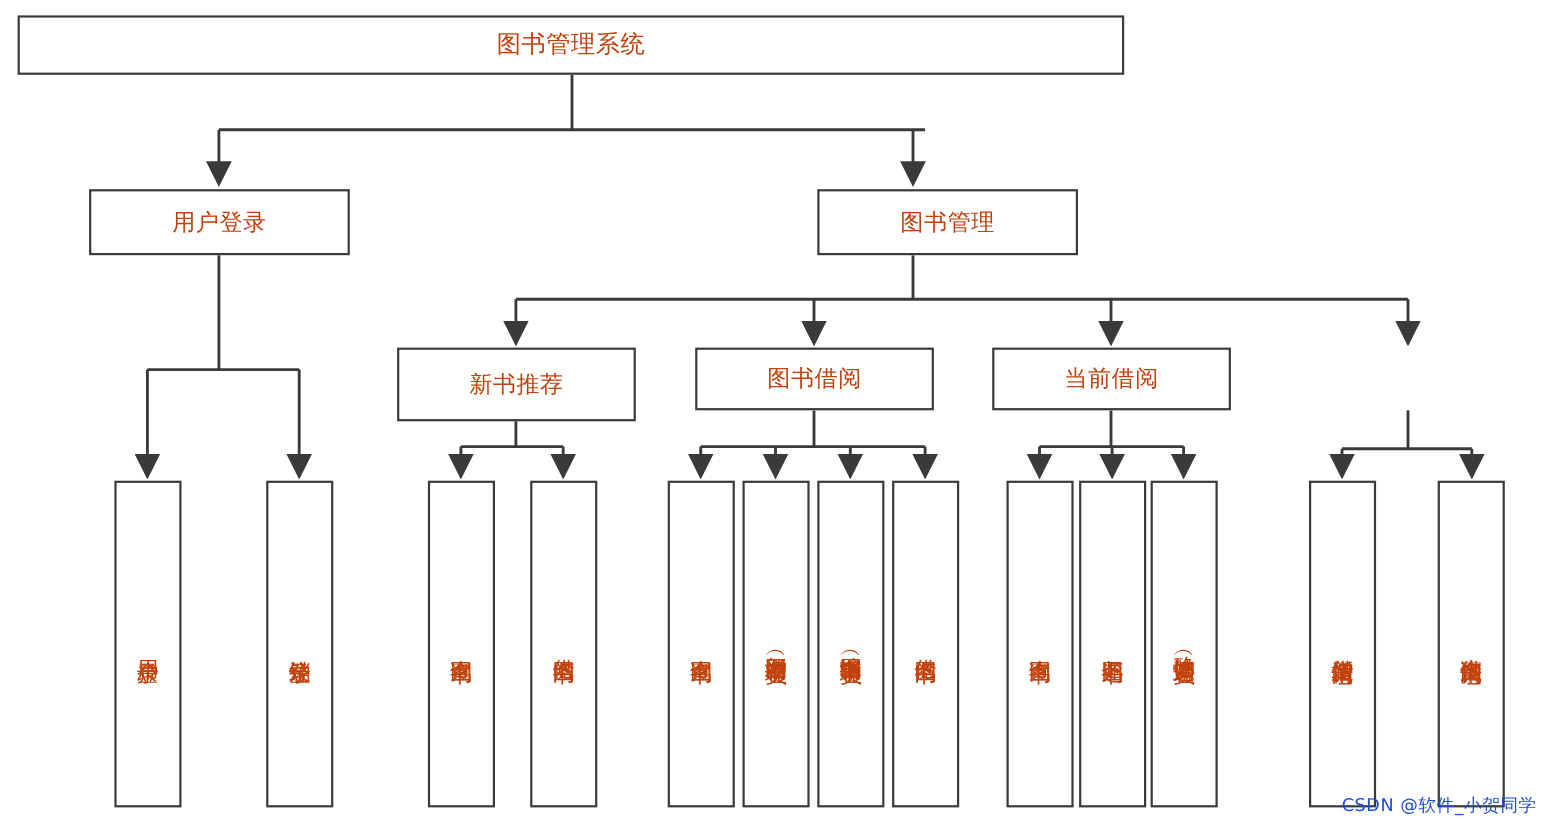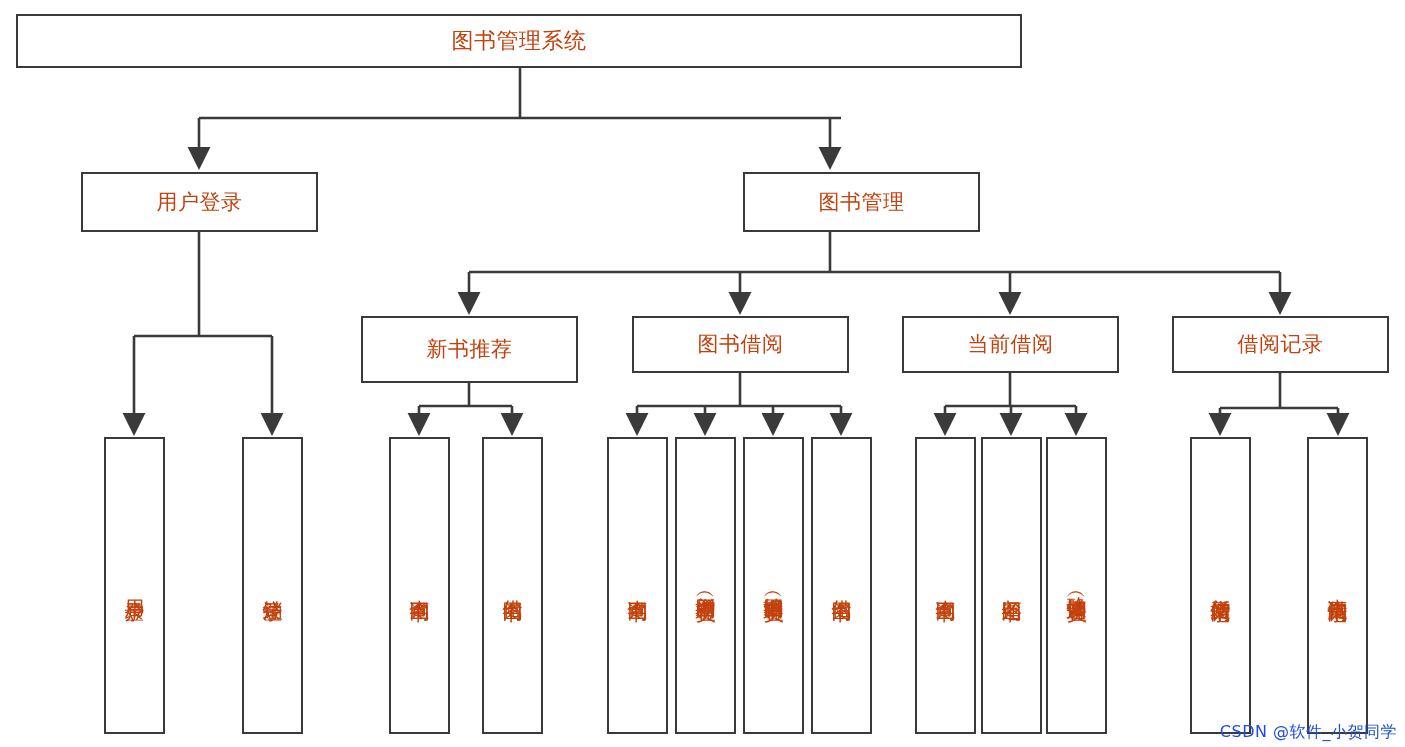--- a/index.html
+++ b/index.html
@@ -144,23 +144,20 @@
 
   <div class="node horiz" style="left:361px; top:316px; width:217px; height:67px;">
     <span class="label">新书推荐</span>
   </div>
   <div class="node horiz" style="left:902px; top:316px; width:217px; height:57px;">
     <span class="label">当前借阅</span>
   </div>
   <div class="node horiz" style="left:632px; top:316px; width:217px; height:57px;">
     <span class="label">图书借阅</span>
   </div>
-  <div class="node horiz" style="left:1172px; top:316px; width:217px; height:57px;">
-    <span class="label">借阅记录</span>
-  </div>
 
   <div class="node vert" style="left:104px; top:437px; width:61px; height:297px;">
     <span class="label">用户登录</span>
   </div>
   <div class="node vert" style="left:242px; top:437px; width:61px; height:297px;">
     <span class="label">注销登录</span>
   </div>
 
   <div class="node vert" style="left:389px; top:437px; width:61px; height:297px;">
     <span class="label">查询图书</span>

